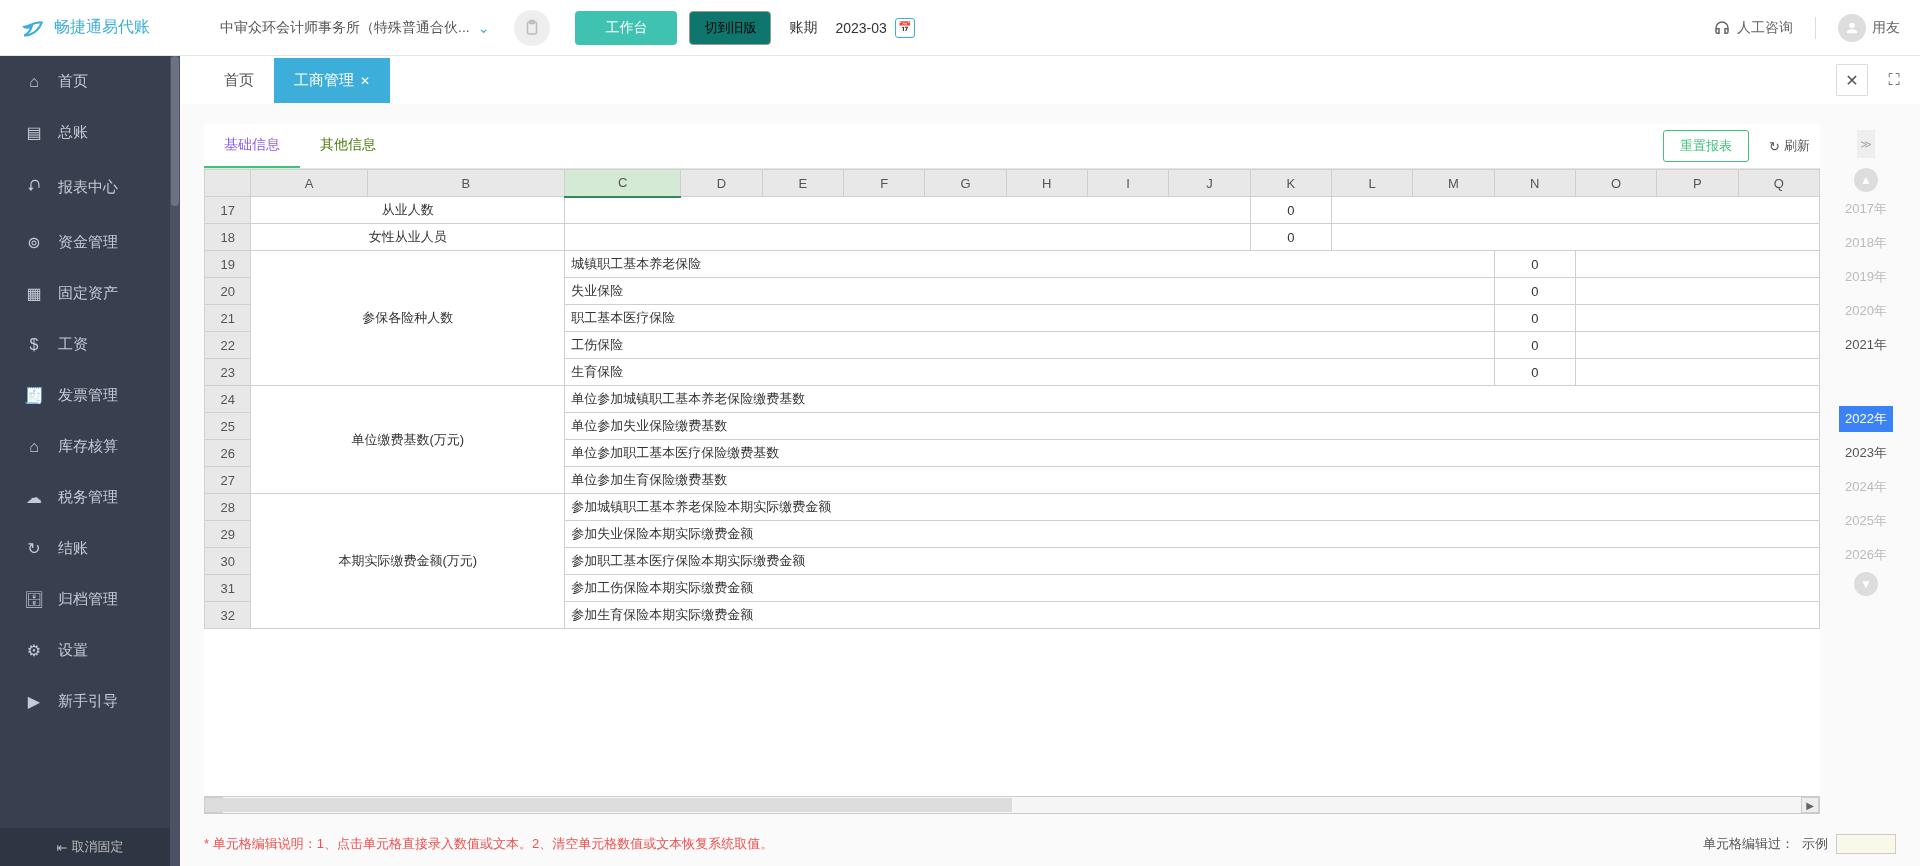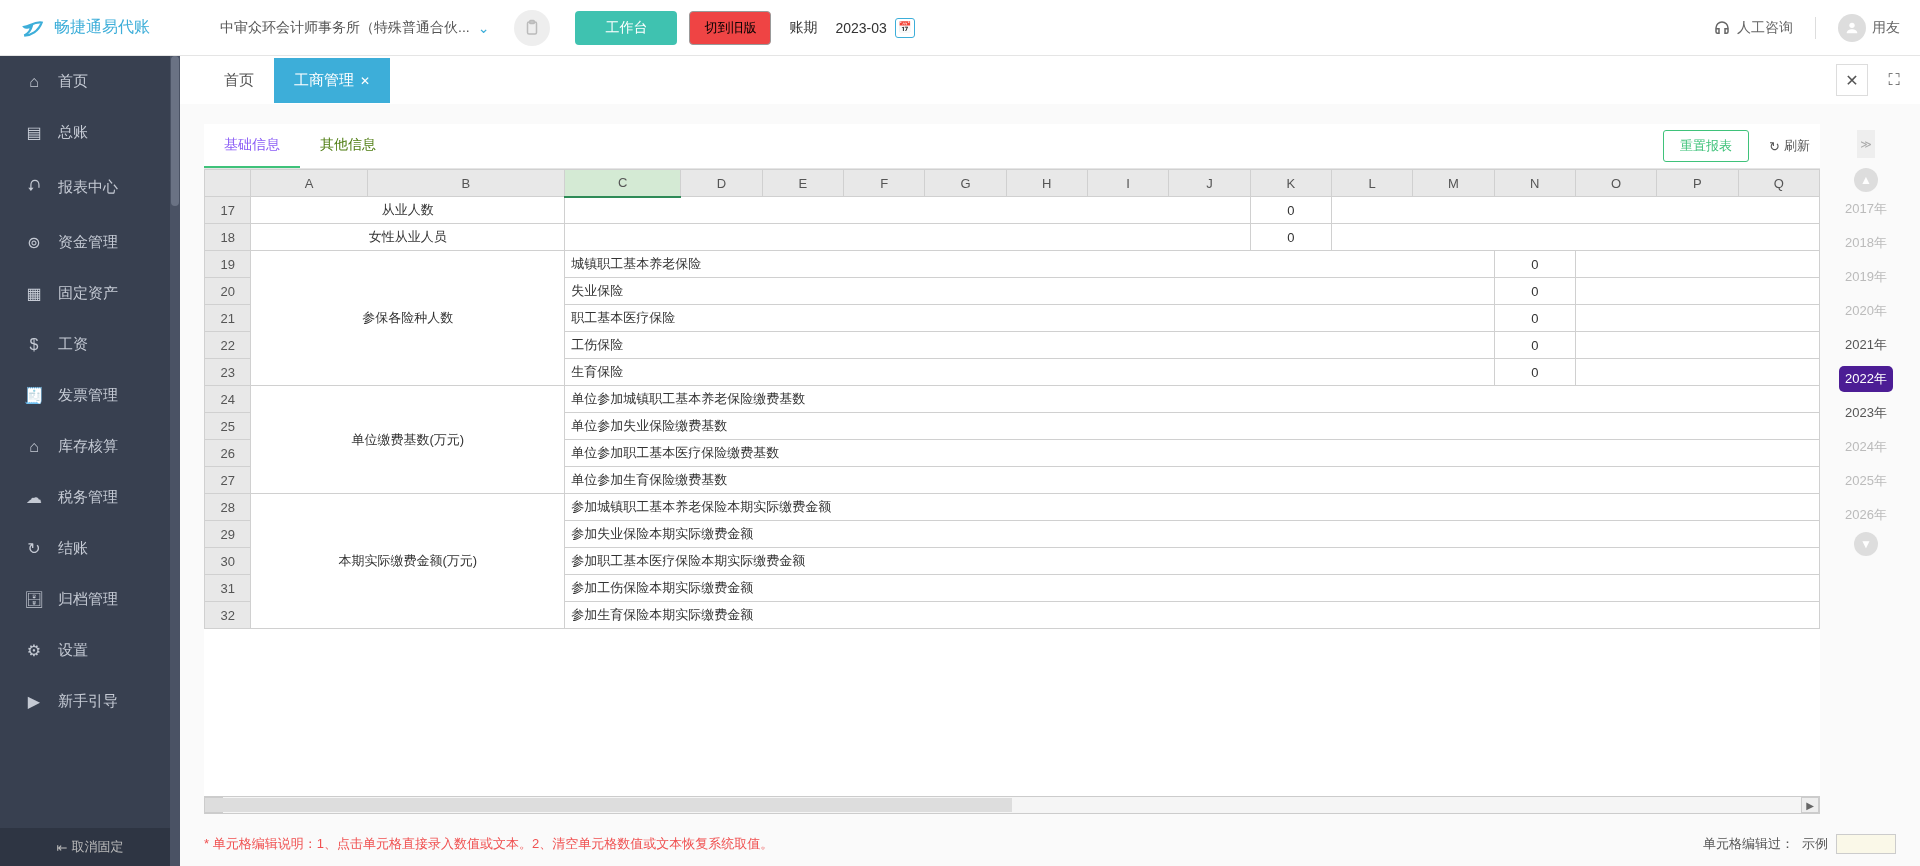--- a/index.html
+++ b/index.html
@@ -7,21 +7,21 @@
 .app { display: flex; flex-direction: column; height: 866px; width: 1920px; }
 
 
 .header { height: 56px; display: flex; align-items: center; padding: 0 20px; border-bottom: 1px solid #e5e5e5; }
 .logo-area { display: flex; align-items: center; width: 180px; color: #3daed9; font-size: 16px; font-weight: 500; }
 .logo-area svg { margin-right: 8px; }
 .org-select { display: flex; align-items: center; margin-left: 20px; color: #555; font-size: 14px; cursor: pointer; }
 .org-select .chev { margin-left: 8px; color: #3daed9; }
 .clipboard-btn { width: 36px; height: 36px; border-radius: 50%; background: #eee; display: flex; align-items: center; justify-content: center; margin-left: 25px; color: #bbb; cursor: pointer; }
 .workbench-btn { background: #3fc2b0; color: #fff; border: none; padding: 8px 30px; border-radius: 4px; margin-left: 25px; font-size: 14px; cursor: pointer; }
-.oldver-btn { background: #ef4444; border: 1px solid #999; padding: 7px 14px; border-radius: 4px; margin-left: 12px; font-size: 13px; cursor: pointer; }
+.oldver-btn { background: #0f766e; border: 1px solid #999; padding: 7px 14px; border-radius: 4px; margin-left: 12px; font-size: 13px; cursor: pointer; }
 .period-label { margin-left: 18px; font-size: 14px; color: #333; }
 .period-val { margin-left: 18px; font-size: 14px; color: #333; }
 .cal-icon { margin-left: 8px; color: #3daed9; cursor: pointer; border: 1px solid #3daed9; border-radius: 3px; width: 20px; height: 20px; display: inline-flex; align-items: center; justify-content: center; font-size: 11px; }
 .header-right { margin-left: auto; display: flex; align-items: center; gap: 22px; color: #666; }
 .hr-item { display: flex; align-items: center; gap: 6px; cursor: pointer; font-size: 14px; }
 .avatar { width: 28px; height: 28px; border-radius: 50%; background: #ddd; display: inline-flex; align-items: center; justify-content: center; color: #fff; }
 
 
 .body { flex: 1; display: flex; overflow: hidden; }
 .sidebar { width: 180px; background: #384050; color: #c5cad4; display: flex; flex-direction: column; position: relative; }
@@ -70,21 +70,21 @@
 .hscroll .arrow { position: absolute; top: 0; width: 18px; height: 16px; display: flex; align-items: center; justify-content: center; font-size: 10px; color: #666; background: #eee; border: 1px solid #ccc; }
 .hscroll .arrow.left { left: 0; }
 .hscroll .arrow.right { right: 0; }
 
 .year-panel { width: 60px; display: flex; flex-direction: column; align-items: center; gap: 4px; padding-top: 6px; }
 .yp-arrow { width: 24px; height: 24px; border-radius: 50%; background: #ddd; color: #fff; display: flex; align-items: center; justify-content: center; font-size: 12px; cursor: pointer; }
 .yp-collapse { width: 18px; height: 28px; background: #eee; display: flex; align-items: center; justify-content: center; color: #aaa; font-size: 11px; cursor: pointer; margin-bottom: 6px; }
 .yp-years { display: flex; flex-direction: column; gap: 8px; align-items: center; }
 .year-item { font-size: 13px; color: #bbb; padding: 4px 6px; cursor: pointer; }
 .year-item.near { color: #555; }
-.year-item.active { background: #4c1d95; color: #fff; border-radius: 5px; }
+.year-item.active { background: #3b82f6; color: #fff; border-radius: 0; margin-top: 40px; }
 
 .footer-note { padding: 12px 24px; display: flex; align-items: center; font-size: 13px; }
 .footer-note .warn { color: #f05050; }
 .footer-note .right { margin-left: auto; display: flex; align-items: center; gap: 8px; color: #555; text-align: right; }
 .sample-box { width: 60px; height: 20px; border: 1px solid #ccc; background: #faf8e8; }
 </style>
 </head>
 <body>
 
 <div class="app">

